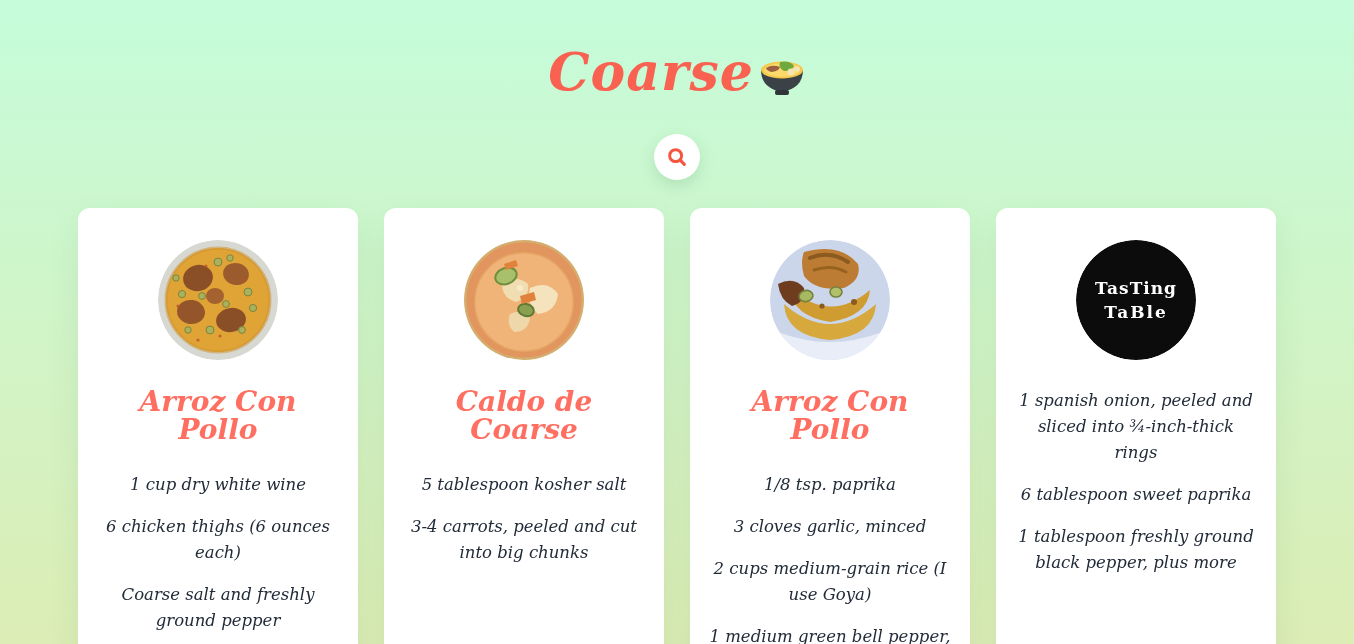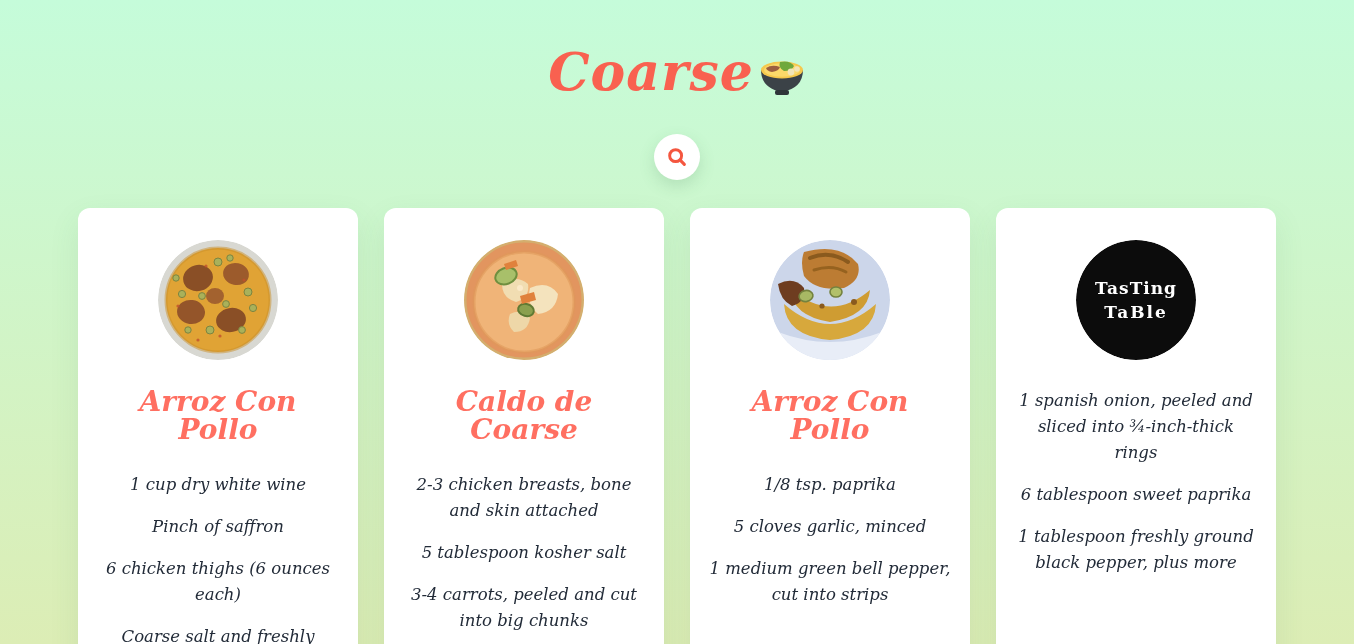--- a/index.html
+++ b/index.html
@@ -113,21 +113,20 @@
             <circle cx="86" cy="40" r="1.6"></circle>
             <circle cx="40" cy="100" r="1.6"></circle>
       <circle cx="62" cy="96" r="1.6"></circle>
             <circle cx="20" cy="66" r="1.6"></circle>
     </g>
   </svg>
       </div>
     <h2 class="card-title">Arroz Con Pollo</h2>
     <div class="ingredients">
         <p class="ingredient">1 cup dry white wine</p>
-        <p class="ingredient">Pinch of saffron</p>
         <p class="ingredient">6 chicken thighs (6 ounces each)</p>
         <p class="ingredient">Coarse salt and freshly ground pepper</p>
       </div>
   </article>
 
   <article class="card">
     <div class="photo">
         <svg viewBox="0 0 120 120">
     <circle cx="60" cy="60" r="60" fill="#e2955f"></circle>
     <circle cx="60" cy="60" r="60" fill="none" stroke="#c9c37a" stroke-width="5" opacity=".55"></circle>
@@ -138,21 +137,20 @@
     <path d="M46 74 Q58 68 66 78 Q64 92 50 92 Q42 84 46 74 Z" fill="#eed7a8"></path>
     <ellipse cx="42" cy="36" rx="11" ry="8" fill="#a8c06a" stroke="#6f8f3f" stroke-width="2" transform="rotate(-20 42 36)"></ellipse>
     <ellipse cx="62" cy="70" rx="8" ry="6" fill="#8aa04e" stroke="#5f7a34" stroke-width="2" transform="rotate(15 62 70)"></ellipse>
     <path d="M56 56 L70 52 L72 60 L58 64 Z" fill="#e0813c"></path>
     <path d="M40 24 L52 20 L54 26 L42 30 Z" fill="#e0813c"></path>
     <circle cx="56" cy="48" r="3" fill="#fbe9c8"></circle>
   </svg>
       </div>
     <h2 class="card-title">Caldo de Coarse</h2>
     <div class="ingredients">
-        <p class="ingredient">2-3 chicken breasts, bone and skin attached</p>
         <p class="ingredient">5 tablespoon kosher salt</p>
         <p class="ingredient">3-4 carrots, peeled and cut into big chunks</p>
       </div>
   </article>
 
   <article class="card">
     <div class="photo">
         <svg viewBox="0 0 120 120">
     <circle cx="60" cy="60" r="60" fill="#ccd6ea"></circle>
     <path d="M8 92 Q60 112 112 92 L112 120 L8 120 Z" fill="#e8edf7"></path>
@@ -164,21 +162,22 @@
     <path d="M8 44 Q24 36 34 48 Q36 62 22 66 Q10 60 8 44 Z" fill="#6e3d20"></path>
     <ellipse cx="36" cy="56" rx="7" ry="5.5" fill="#a8b964" stroke="#74823e" stroke-width="1.6" transform="rotate(-12 36 56)"></ellipse>
     <ellipse cx="66" cy="52" rx="6" ry="5" fill="#b2c06a" stroke="#74823e" stroke-width="1.6"></ellipse>
     <circle cx="84" cy="62" r="3" fill="#8a5a1e"></circle>
     <circle cx="52" cy="66" r="2.6" fill="#8a5a1e"></circle>
   </svg>
       </div>
     <h2 class="card-title">Arroz Con Pollo</h2>
     <div class="ingredients">
         <p class="ingredient">1/8 tsp. paprika</p>
-        <p class="ingredient">5 cloves garlic, minced</p>
+        <p class="ingredient">3 cloves garlic, minced</p>
+        <p class="ingredient">2 cups medium-grain rice (I use Goya)</p>
         <p class="ingredient">1 medium green bell pepper, cut into strips</p>
       </div>
   </article>
 
   <article class="card">
     <div class="photo">
         <svg viewBox="0 0 120 120">
     <circle cx="60" cy="60" r="60" fill="#0c0c0c"></circle>
     <text x="60" y="54" text-anchor="middle" fill="#ffffff" font-family="DejaVu Serif, serif" font-weight="bold" font-size="17" letter-spacing="1" class="tt-line1">TasTing</text>
     <text x="60" y="78" text-anchor="middle" fill="#ffffff" font-family="DejaVu Serif, serif" font-weight="bold" font-size="17" letter-spacing="2" class="tt-line2">TaBle</text>

